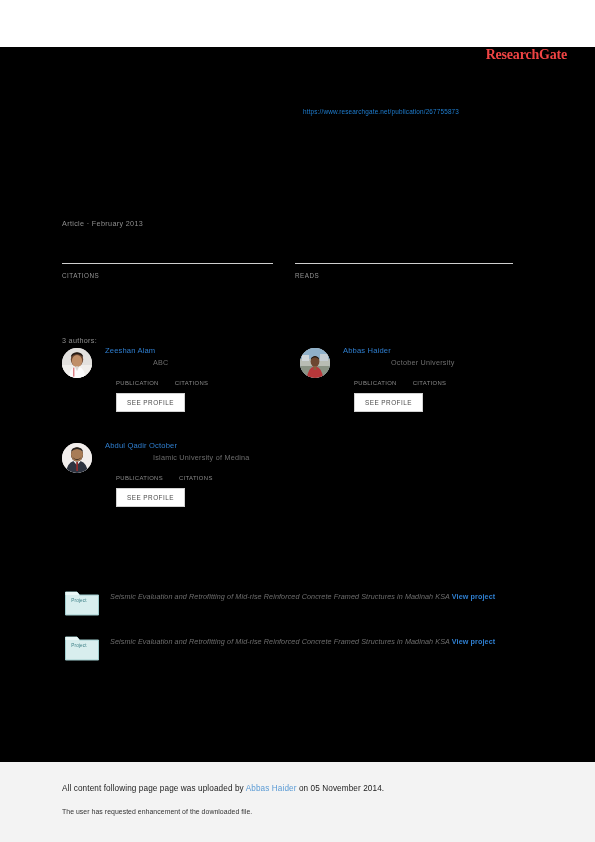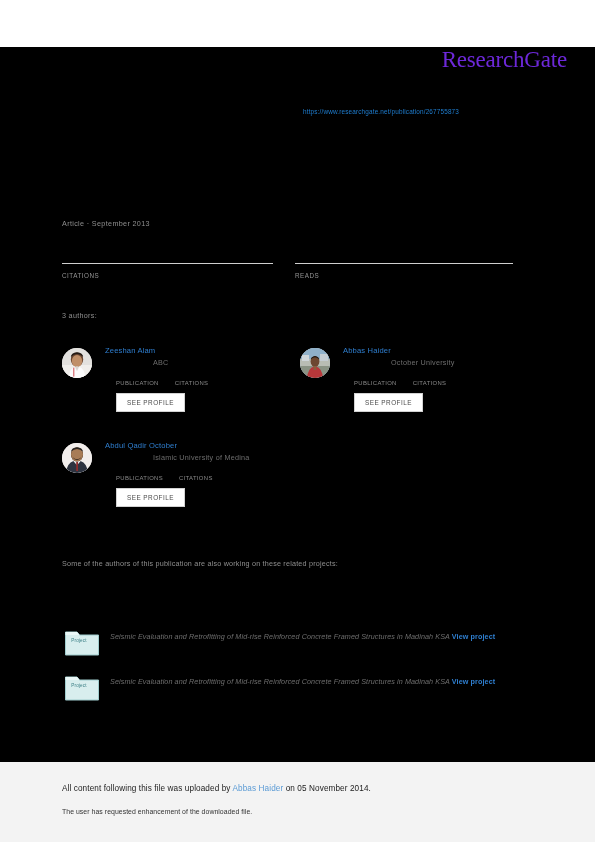--- a/index.html
+++ b/index.html
@@ -50,24 +50,24 @@
     height: 80px;
     background: #f3f3f3;
   }
 
   
   .rg-logo {
     position: absolute;
     right: 28px;
     top: 47px;
     font-family: "Liberation Serif", serif;
-    font-weight: normal;
-    font-size: 23px;
+    font-weight: bold;
+    font-size: 14px;
     letter-spacing: -0.2px;
-    color: #6d28d9;
+    color: #ef4444;
     white-space: nowrap;
   }
 
   .rg-url {
     position: absolute;
     left: 303px;
     top: 108px;
     font-size: 6.4px;
     color: #1f7ed0;
     letter-spacing: 0.15px;
@@ -114,21 +114,21 @@
     margin-top: 8px;
     font-size: 6.3px;
     color: #949494;
     letter-spacing: 0.5px;
   }
 
   
   .authors-heading {
     position: absolute;
     left: 62px;
-    top: 311px;
+    top: 336px;
     font-size: 7.2px;
     color: #8f8f8f;
     letter-spacing: 0.3px;
   }
 
   .author-card {
     position: absolute;
     width: 238px;
     height: 80px;
   }
@@ -217,21 +217,20 @@
     color: #8f8f8f;
     letter-spacing: 0.2px;
     white-space: nowrap;
   }
 
   .project-row {
     position: absolute;
     left: 62px;
     width: 462px;
     height: 42px;
-    margin-top: 40px;
   }
   .project-row.p0 { top: 587px; }
   .project-row.p1 { top: 632px; }
 
   .folder-icon {
     position: absolute;
     left: 3px;
     top: 2px;
     width: 34px;
     height: 27px;
@@ -293,21 +292,21 @@
 
 <div id="page">
 
   <div class="top-band"></div>
   <div class="black-body"></div>
   <div class="footer-band"></div>
 
   <div class="rg-logo">ResearchGate</div>
   <div class="rg-url">https://www.researchgate.net/publication/267755873</div>
 
-  <div class="article-meta">Article · September 2013</div>
+  <div class="article-meta">Article · February 2013</div>
 
   <div class="stats-row">
     <div class="stat-col citations">
       <div class="stat-value"></div>
       <div class="stat-rule"></div>
       <div class="stat-label">CITATIONS</div>
     </div>
     <div class="stat-col reads">
       <div class="stat-value"></div>
       <div class="stat-rule"></div>
@@ -402,21 +401,20 @@
         </div>
         <div class="astat">
           <div class="astat-value"></div>
           <div class="astat-label">CITATIONS</div>
         </div>
       </div>
       <div class="see-profile">SEE PROFILE</div>
     </div>
   </div>
 
-  <div class="projects-heading">Some of the authors of this publication are also working on these related projects:</div>
 
   <div class="project-row p0">
     <div class="folder-icon">
       <svg width="34" height="27" viewBox="0 0 34 27" aria-hidden="true">
         <path d="M0.5 3 H12 L14.5 6 H33.5 V26 H0.5 Z" fill="#d8eeee" stroke="#9fcccd" stroke-width="1"></path>
         <path d="M0.5 3 H12 L14.5 6 H0.5 Z" fill="#eaf7f7"></path>
       </svg>
     </div>
     <div class="folder-label">Project</div>
     <div class="project-text"><span>Seismic Evaluation and Retrofitting of Mid-rise Reinforced Concrete Framed Structures in Madinah KSA</span> <span class="view-project">View project</span></div>
@@ -426,16 +424,16 @@
     <div class="folder-icon">
       <svg width="34" height="27" viewBox="0 0 34 27" aria-hidden="true">
         <path d="M0.5 3 H12 L14.5 6 H33.5 V26 H0.5 Z" fill="#d8eeee" stroke="#9fcccd" stroke-width="1"></path>
         <path d="M0.5 3 H12 L14.5 6 H0.5 Z" fill="#eaf7f7"></path>
       </svg>
     </div>
     <div class="folder-label">Project</div>
     <div class="project-text"><span>Seismic Evaluation and Retrofitting of Mid-rise Reinforced Concrete Framed Structures in Madinah KSA</span> <span class="view-project">View project</span></div>
   </div>
 
-  <div class="footer-line1"><span>All content following this file was uploaded by </span><span class="uploader">Abbas Haider</span><span> on 05 November 2014.</span></div>
+  <div class="footer-line1"><span>All content following page page was uploaded by </span><span class="uploader">Abbas Haider</span><span> on 05 November 2014.</span></div>
   <div class="footer-line2">The user has requested enhancement of the downloaded file.</div>
 
 </div>
 
 </body></html>

